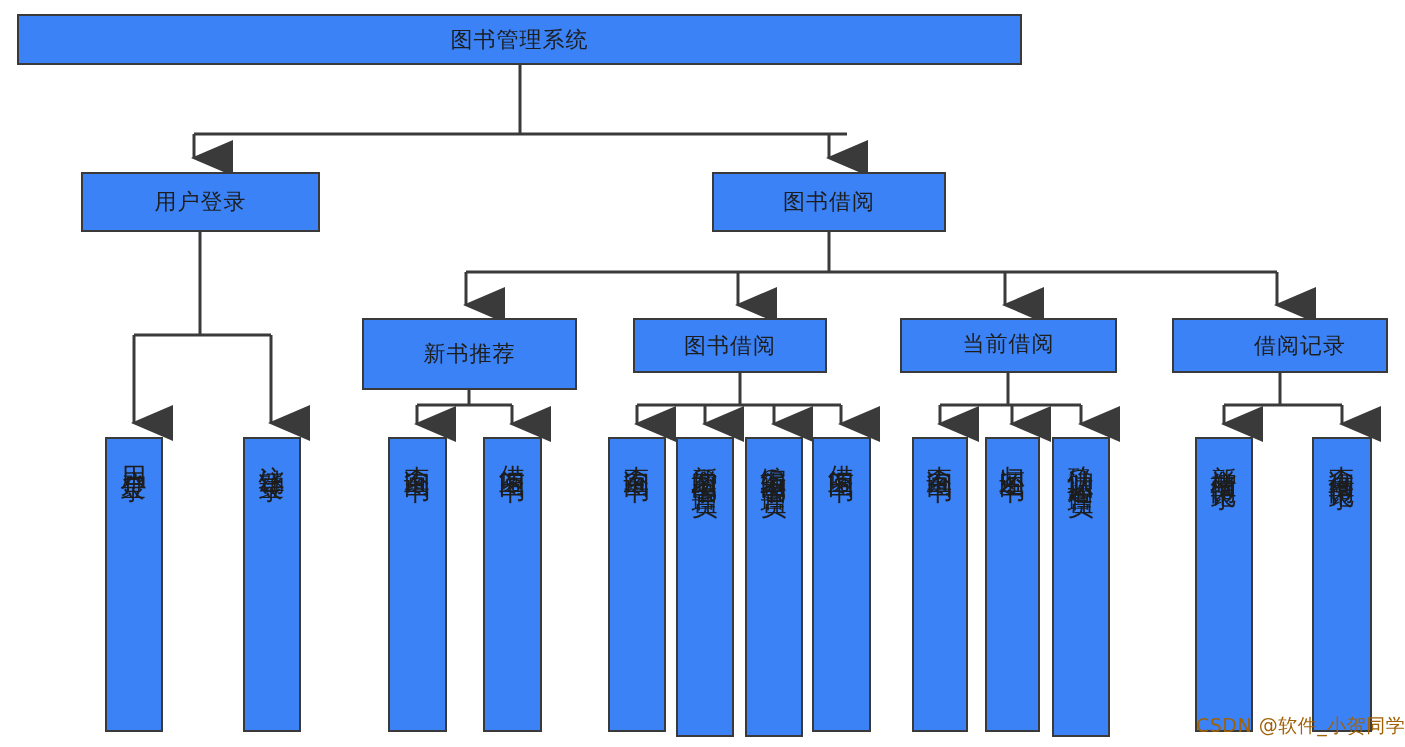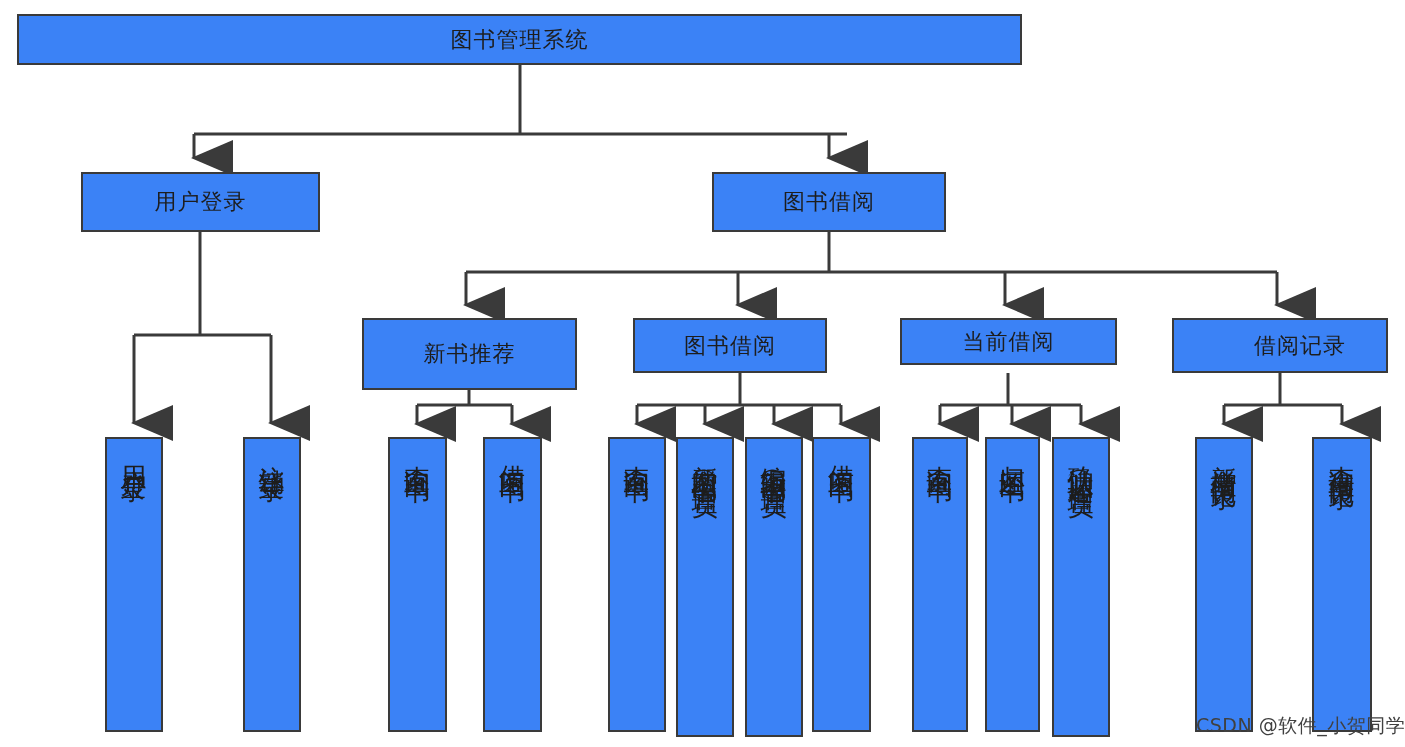--- a/index.html
+++ b/index.html
@@ -55,21 +55,21 @@
     text-orientation:upright;
     font-size:26px;
     line-height:1;
     letter-spacing:4px;
     white-space:nowrap;
   }
   .node.v.tall{ border-width:2px; }
   .watermark{
     position:absolute;
     font-size:19px;
-    color:#404040;
+    color:#a16207;
     white-space:nowrap;
     letter-spacing:0.5px;
     user-select:none;
   }
 </style>
 </head>
 <body>
 
 <div id="canvas">
 
@@ -133,21 +133,21 @@
   <div class="node h" style="left:712px; top:172px; width:234px; height:60px;">
     <span class="label">图书借阅</span>
   </div>
 
   <div class="node h" style="left:362px; top:318px; width:215px; height:72px;">
     <span class="label">新书推荐</span>
   </div>
   <div class="node h" style="left:633px; top:318px; width:194px; height:55px;">
     <span class="label">图书借阅</span>
   </div>
-  <div class="node h" style="left:900px; top:318px; width:217px; height:47px;">
+  <div class="node h" style="left:900px; top:318px; width:217px; height:55px;font-family:Liberation Mono, monospace;">
     <span class="label">当前借阅</span>
   </div>
   <div class="node h" style="left:1172px; top:318px; width:216px; height:55px;padding-left:40px;">
     <span class="label">借阅记录</span>
   </div>
 
   <div class="node v" style="left:105px; top:437px; width:58px; height:295px;">
     <span class="label">用户登录</span>
   </div>
   <div class="node v" style="left:243px; top:437px; width:58px; height:295px;">

